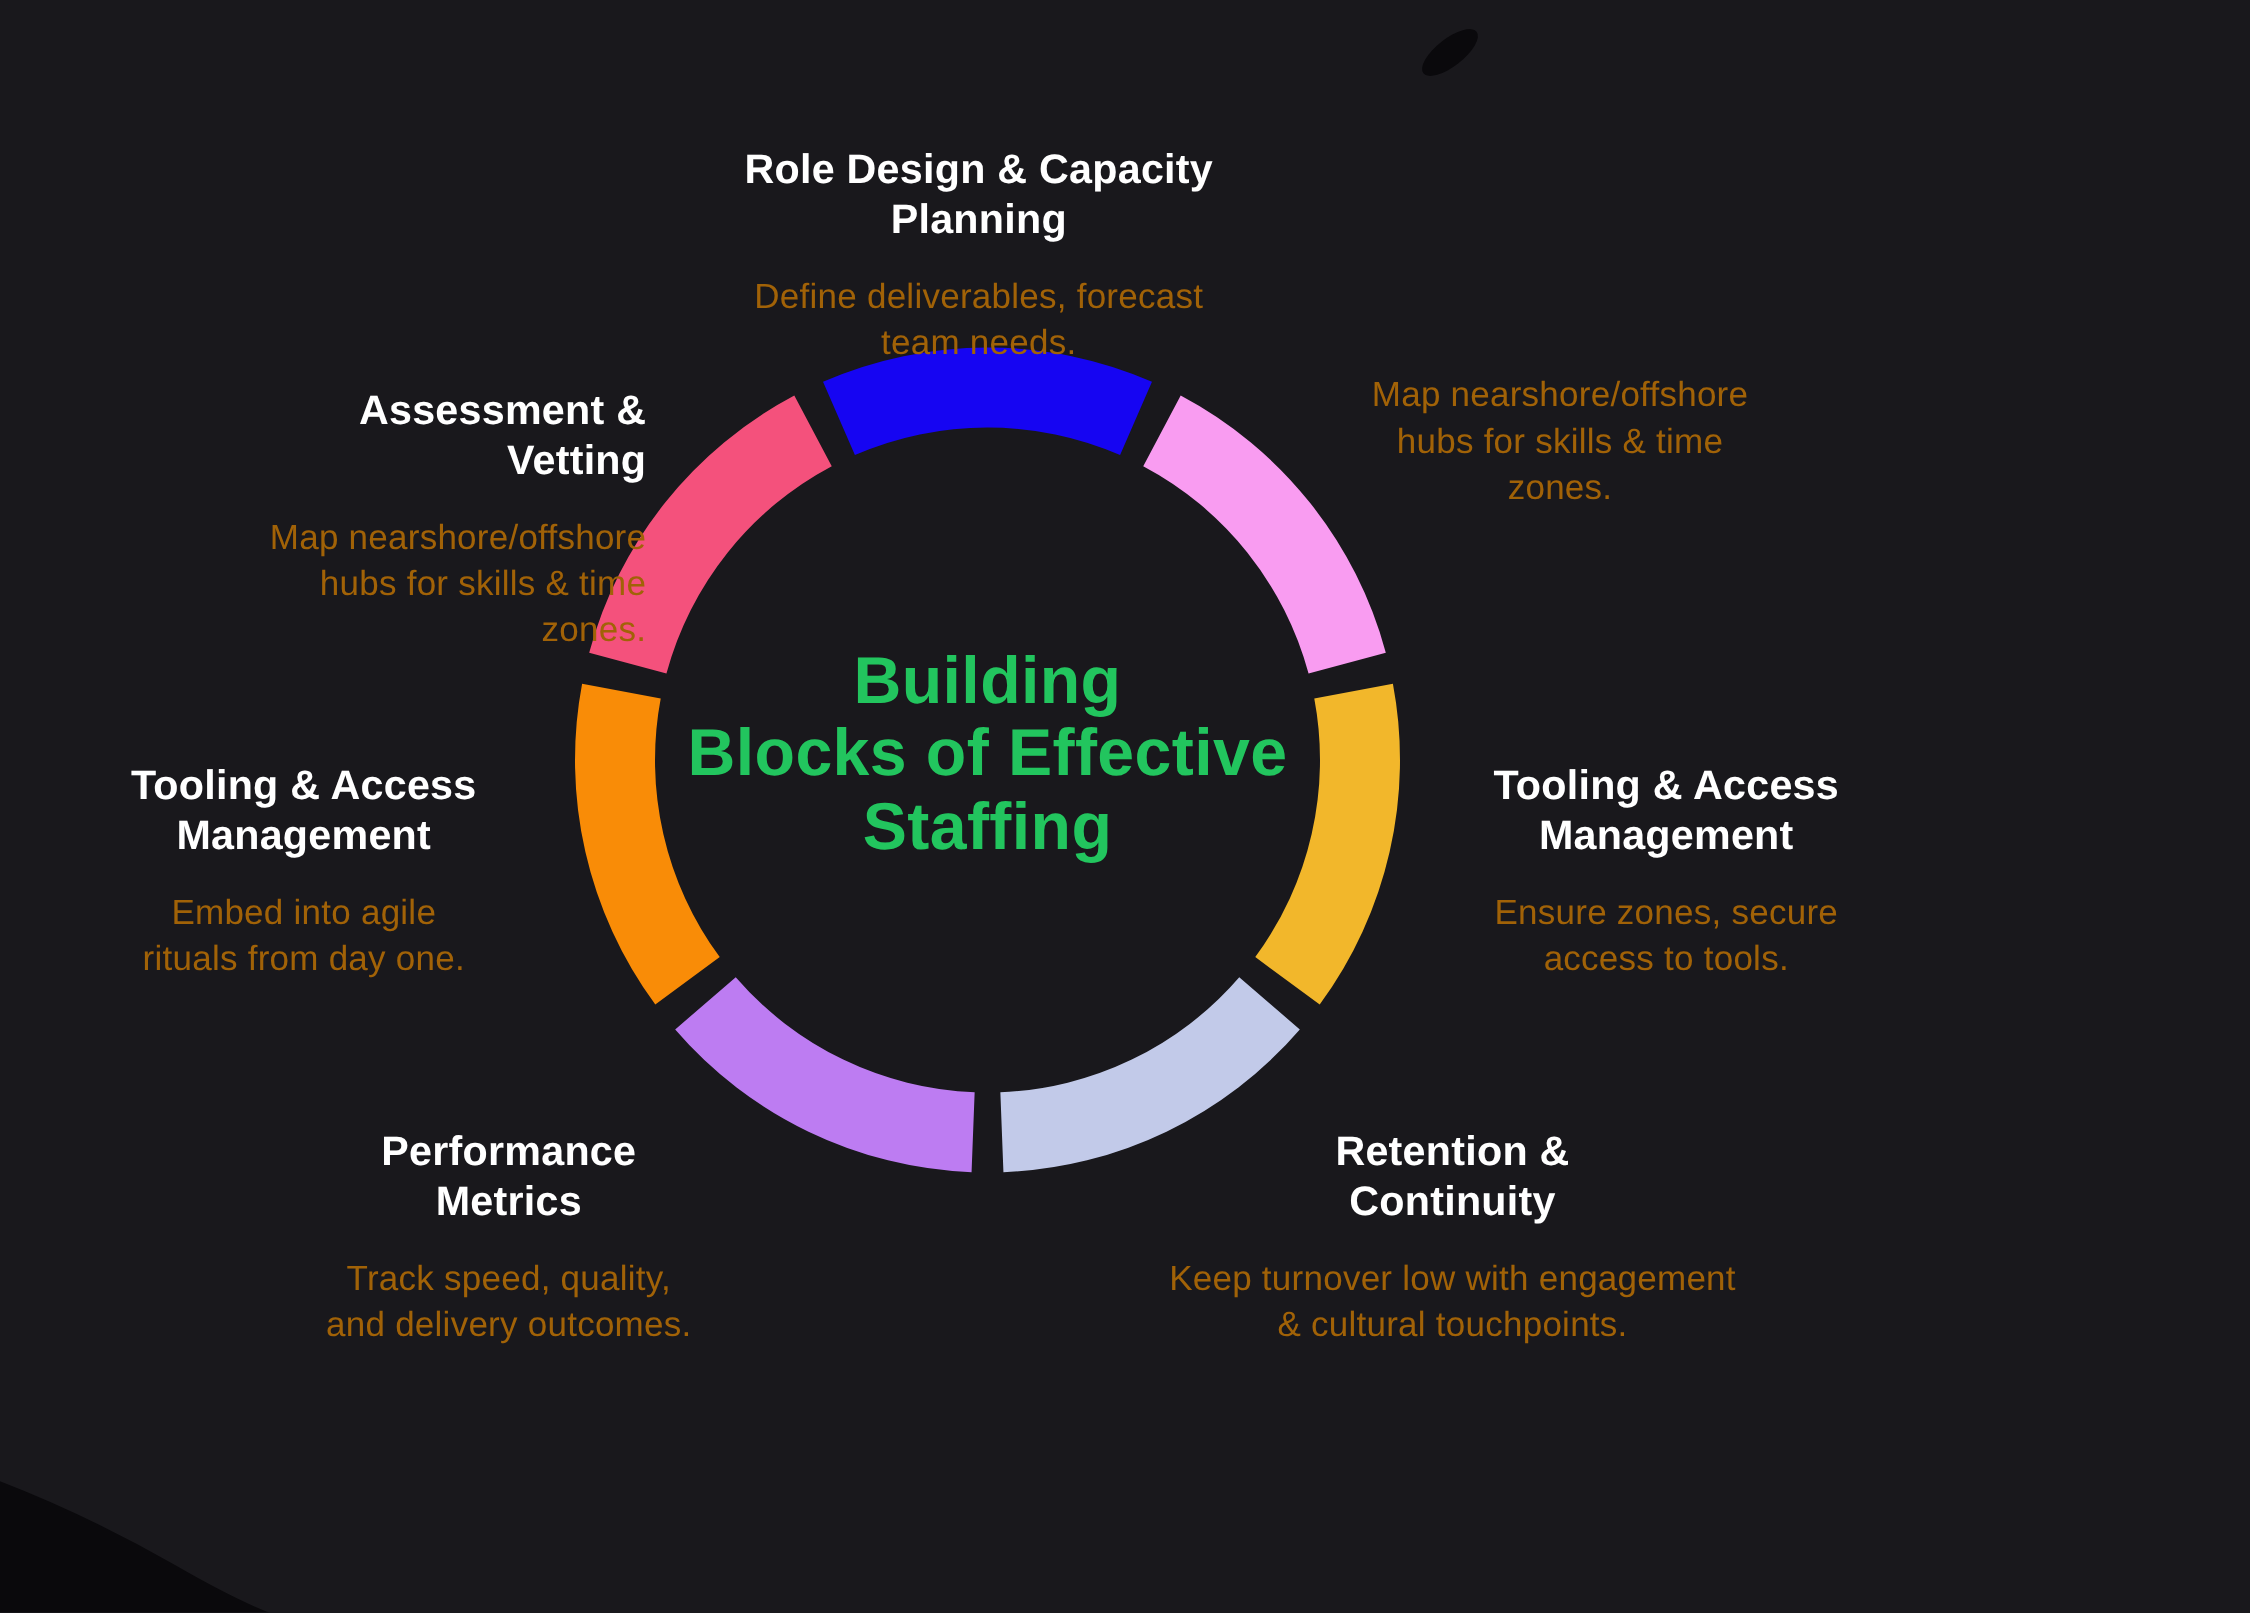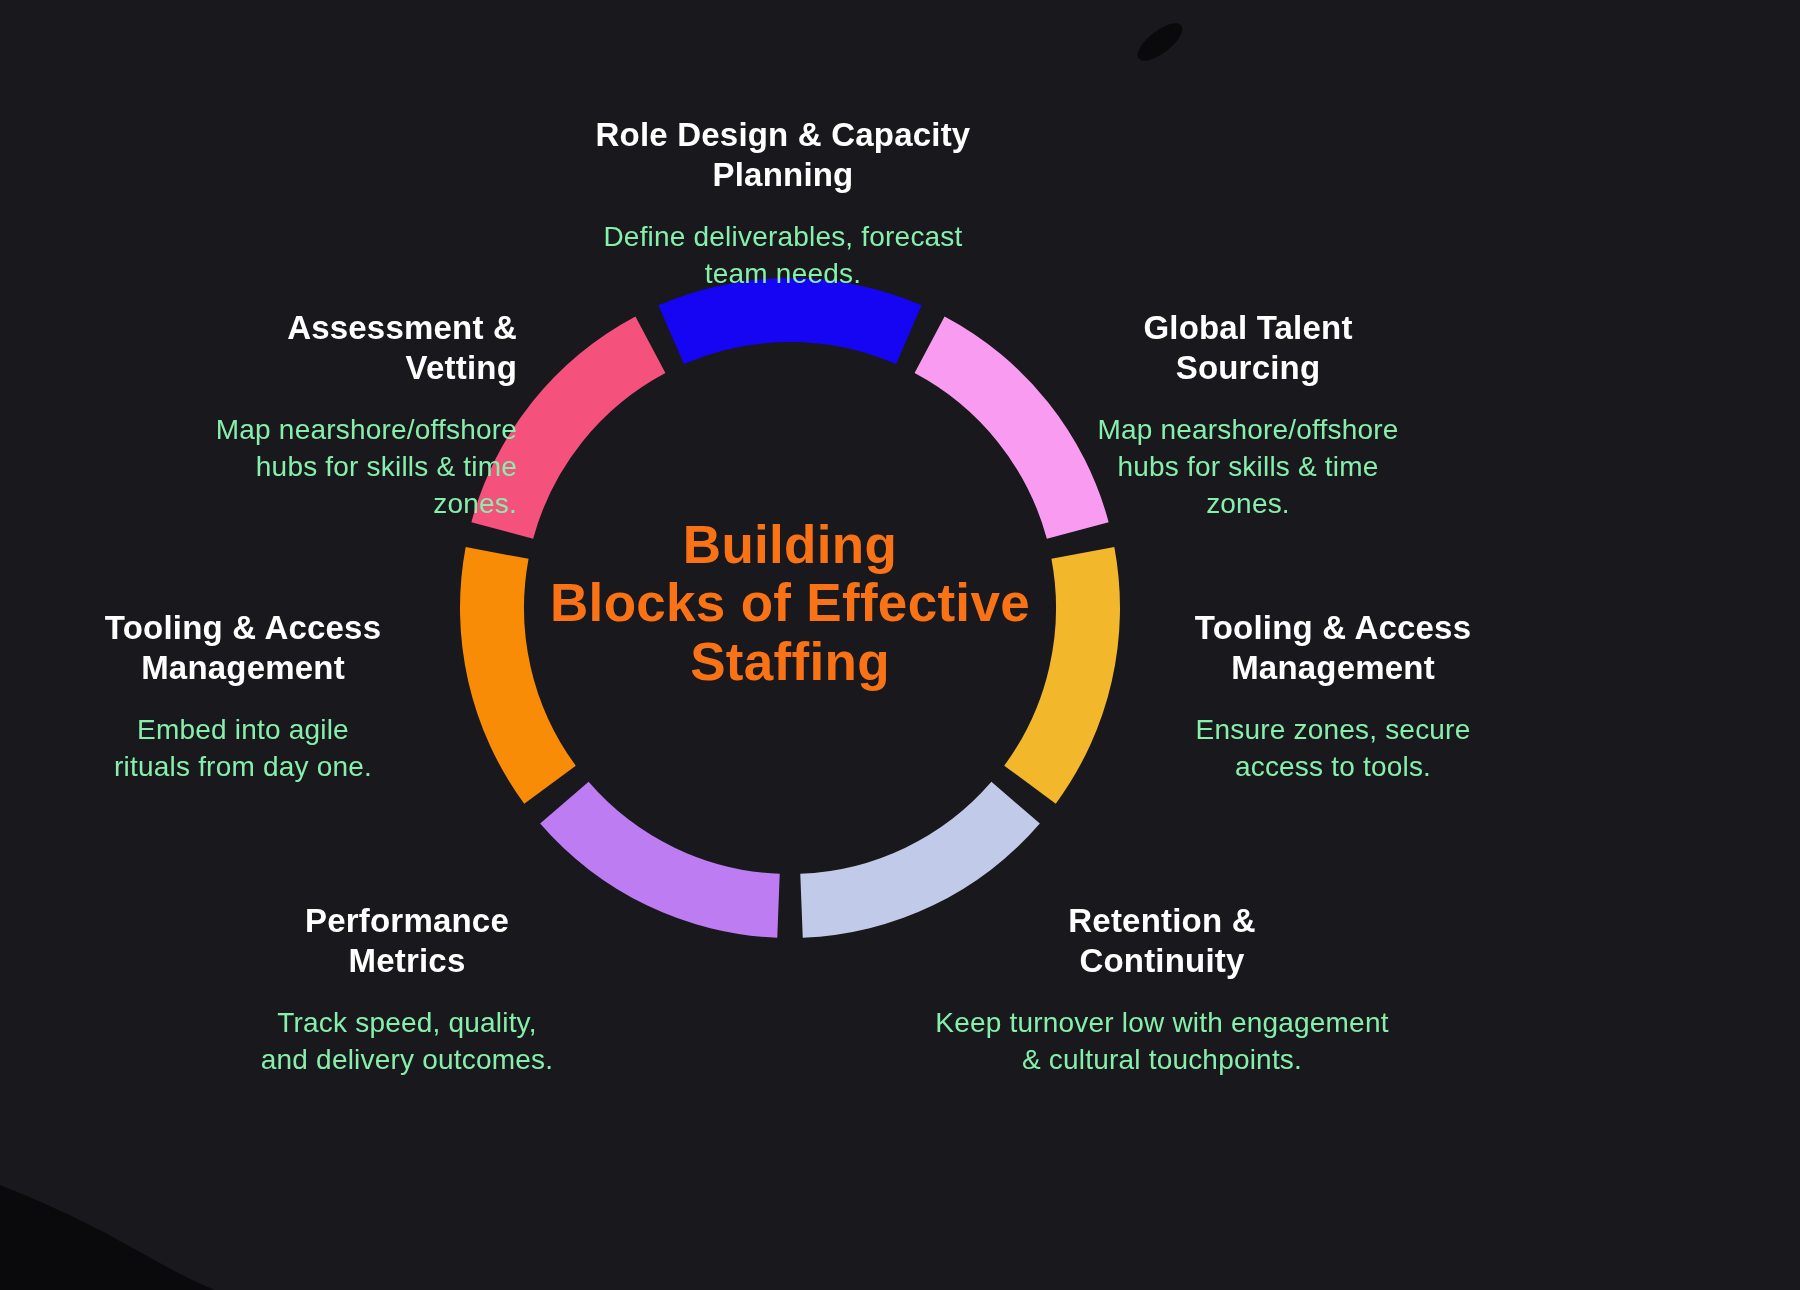--- a/index.html
+++ b/index.html
@@ -17,33 +17,33 @@
   .label-heading {
     color: #ffffff;
     font-weight: 700;
     font-size: 33px;
     line-height: 1.22;
     white-space: pre-line;
     letter-spacing: 0.2px;
     margin-top: 33px;
   }
   .label-body {
-    color: #86efac;
+    color: #a16207;
     font-weight: 400;
     font-size: 28px;
     line-height: 1.33;
     margin-top: 22px;
     white-space: pre-line;
     letter-spacing: 0.2px;
   }
   .center-title {
     position: absolute;
     left: 440px; top: 516px; width: 700px;
     text-align: center;
-    color: #f97316;
+    color: #22c55e;
     font-weight: 700;
     font-size: 53px;
     line-height: 1.1;
     white-space: pre-line;
     letter-spacing: 0.3px;
   }
 </style>
 </head>
 <body>
 
@@ -74,22 +74,20 @@
 
   <div class="label-block" style="left:117px; top:275px; width:400px;text-align:right;">
     <div class="label-heading">Assessment &amp;
 Vetting</div>
     <div class="label-body">Map nearshore/offshore
 hubs for skills &amp; time
 zones.</div>
   </div>
 
   <div class="label-block" style="left:1048px; top:275px; width:400px;">
-    <div class="label-heading">Global Talent
-Sourcing</div>
     <div class="label-body">Map nearshore/offshore
 hubs for skills &amp; time
 zones.</div>
   </div>
 
   <div class="label-block" style="left:43px; top:575px; width:400px;">
     <div class="label-heading">Tooling &amp; Access
 Management</div>
     <div class="label-body">Embed into agile
 rituals from day one.</div>

